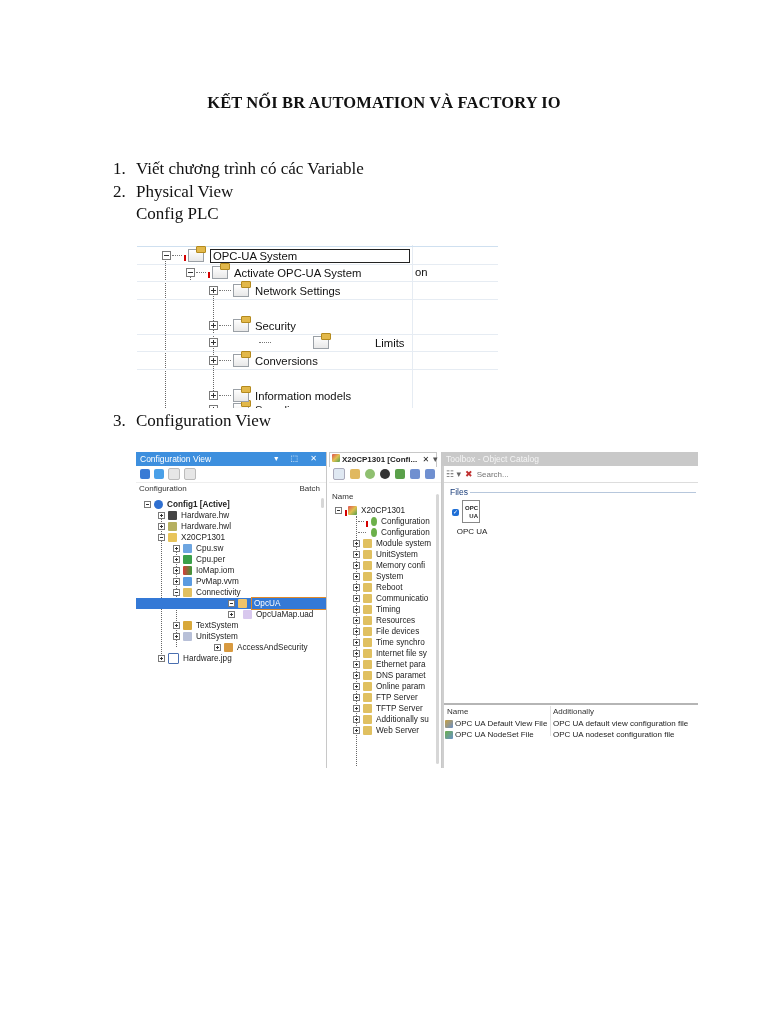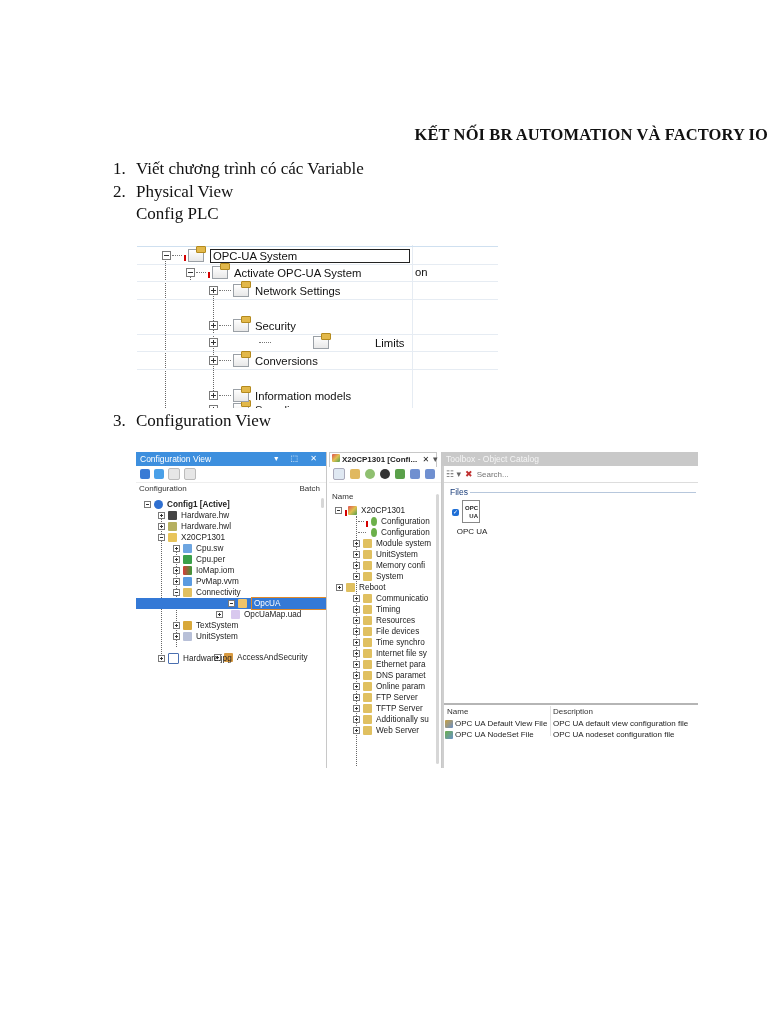--- a/index.html
+++ b/index.html
@@ -1,17 +1,17 @@
 <!DOCTYPE html>
 <html><head>
 <meta charset="utf-8">
 <style>
   html, body { margin:0; padding:0; background:#ffffff; }
   body { width:768px; height:1024px; position:relative; overflow:hidden; font-family:"Liberation Serif", serif; color:#111; }
-  .doc-title { position:absolute; left:0; width:768px; top:93px; text-align:right; font-weight:bold; font-size:16.5px; letter-spacing:0.1px;margin-top:32px; }
+  .doc-title { position:absolute; left:0; width:768px; top:93px; text-align:center; font-weight:bold; font-size:16.5px; letter-spacing:0.1px; }
   .step { position:absolute; font-size:17px; line-height:22px; }
   .step .num { display:inline-block; width:23px; }
   .sub { position:absolute; font-size:17px; }
 
   
   .pv { position:absolute; left:137px; top:245px; width:361px; height:163px; background:#fff; font-family:"Liberation Sans", sans-serif; font-size:11.3px; color:#111; overflow:hidden; }
   .pv .row { position:absolute; left:0; width:361px; height:17.4px; border-bottom:1px solid #e6ecf3; }
   .pv .row.first { border-top:1px solid #cfe0f0; }
   .pv .valcol { position:absolute; left:275px; top:0; width:1px; height:163px; background:#e6ecf3; }
   .pv .node { position:absolute; height:17px; display:flex; align-items:center; white-space:nowrap; }
@@ -215,36 +215,36 @@
         <span>Connectivity</span>
       </div>
 
     <div class="selrow" style="top:146px;"></div>
     <div class="tree-item" style="left:52px; top:146px; color:#fff;padding-left:40px;">
         <span class="pm"></span>
         <span class="ico" style="background:#f0c46a;"></span>
         <span style="border:1px solid #e08a2a; padding:0 2px; width:80px; display:inline-block;">OpcUA</span>
       </div>
 
-    <div class="tree-item" style="left:56px; top:157px;padding-left:24px;">
+    <div class="tree-item" style="left:68px; top:157px;padding-left:24px;">
         <span class="pm plus"></span>
         <span class="ico" style="background:#d8c8ee; margin-left:8px;"></span>
         <span>OpcUaMap.uad</span>
       </div>
     <div class="tree-item" style="left:37px; top:168px;">
         <span class="pm plus"></span>
         <span class="ico" style="background:#d8a83a;"></span>
         <span>TextSystem</span>
       </div>
     <div class="tree-item" style="left:37px; top:179px;">
         <span class="pm plus"></span>
         <span class="ico" style="background:#b8c0d8;"></span>
         <span>UnitSystem</span>
       </div>
-    <div class="tree-item" style="left:37px; top:200px;padding-left:41px;">
+    <div class="tree-item" style="left:37px; top:190px;padding-left:41px;">
         <span class="pm plus"></span>
         <span class="ico" style="background:#d89a40;"></span>
         <span>AccessAndSecurity</span>
       </div>
     <div class="tree-item" style="left:22px; top:201px;">
         <span class="pm plus"></span>
         <span class="ico" style="background:#fff; border:1px solid #4a6fb0;"></span>
         <span>Hardware.jpg</span>
       </div>
   </div>
@@ -299,21 +299,21 @@
     <div class="tree-item" style="left:24px; top:108px;">
         <span class="pm plus"></span>
         <span class="ico" style="background:#e0c060;"></span>
         <span>Memory confi</span>
       </div>
     <div class="tree-item" style="left:24px; top:119px;">
         <span class="pm plus"></span>
         <span class="ico" style="background:#e0c060;"></span>
         <span>System</span>
       </div>
-    <div class="tree-item" style="left:7px; top:130px;justify-content:space-between;">
+    <div class="tree-item" style="left:24px; top:130px;justify-content:space-between;">
         <span class="pm plus"></span>
         <span class="ico" style="background:#e0c060;"></span>
         <span>Reboot</span>
       </div>
     <div class="tree-item" style="left:24px; top:141px;">
         <span class="pm plus"></span>
         <span class="ico" style="background:#e0c060;"></span>
         <span>Communicatio</span>
       </div>
     <div class="tree-item" style="left:24px; top:152px;">
@@ -394,21 +394,21 @@
       <div style="position:relative; height:26px;">
         <span style="position:absolute; left:0; top:9px; width:7px; height:7px; background:#1f6fd6; border-radius:2px; color:#fff; font-size:6px; line-height:7px;">✓</span>
         <span style="position:absolute; left:10px; top:0; width:18px; height:23px; border:1px solid #888; background:#fff; font-size:6px; font-weight:bold; line-height:8px; text-align:right; padding-right:1px; box-sizing:border-box; padding-top:3px;">OPC UA</span>
       </div>
       <div style="font-size:8px; margin-top:1px;">OPC UA</div>
     </div>
 
     <div class="bottom-split"></div>
     <div style="position:absolute; left:108px; top:254px; height:30px; border-left:1px solid #e2e2e2;"></div>
     <div class="tbl-h" style="left:5px; top:255px;">Name</div>
-    <div class="tbl-h" style="left:111px; top:255px;">Description</div>
+    <div class="tbl-h" style="left:111px; top:255px;">Additionally</div>
 
     <div>
       <span class="ico" style="position:absolute; left:3px; top:268px; width:8px; height:8px; margin:0; background:linear-gradient(135deg,#c8a040,#6a90c8);"></span>
       <span class="tbl-c" style="left:13px; top:267px;">OPC UA Default View File</span>
       <span class="tbl-c" style="left:111px; top:267px;">OPC UA default view configuration file</span>
     </div>
     <div>
       <span class="ico" style="position:absolute; left:3px; top:279px; width:8px; height:8px; margin:0; background:linear-gradient(135deg,#6ab04a,#6a90c8);"></span>
       <span class="tbl-c" style="left:13px; top:278px;">OPC UA NodeSet File</span>
       <span class="tbl-c" style="left:111px; top:278px;">OPC UA nodeset configuration file</span>

